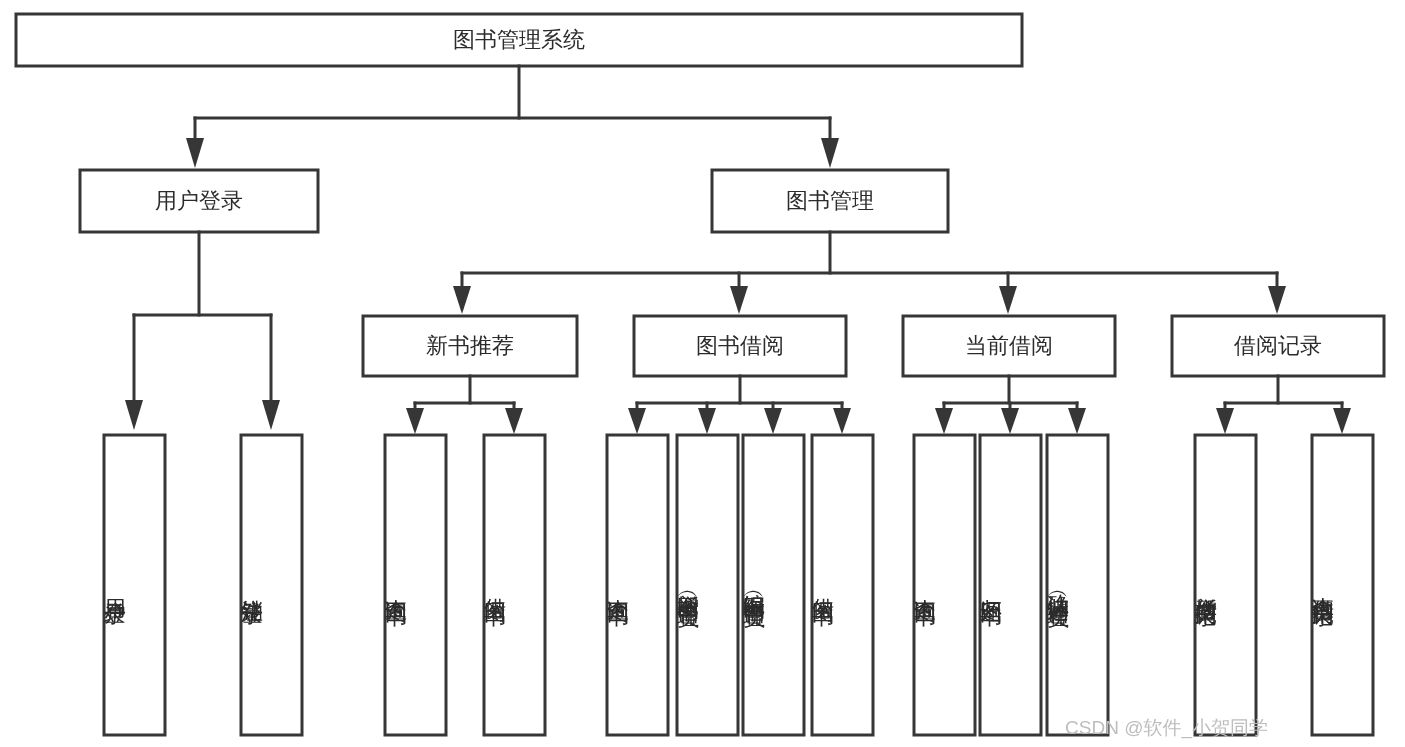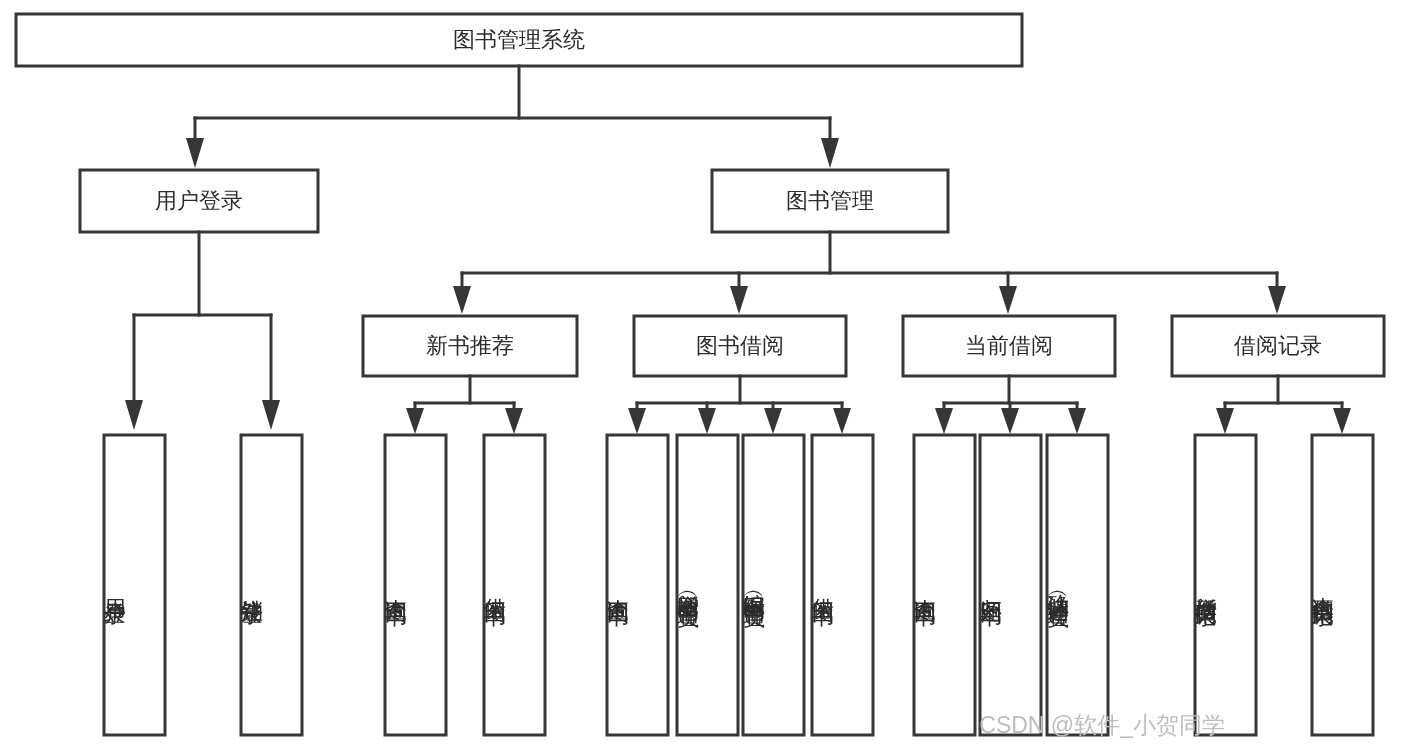--- a/index.html
+++ b/index.html
@@ -12,20 +12,21 @@
     height: 747px;
     font-family: "Liberation Sans", "DejaVu Sans", sans-serif;
     overflow: hidden;
     position: relative;
   }
   #diagram-root {
     position: relative;
     width: 1241px;
     height: 747px;
     background: #ffffff;
+    padding-left: 43px;
   }
   svg.diagram-canvas {
     position: absolute;
     left: 0;
     top: 0;
     width: 1405px;
     height: 747px;
   }
   .node-box {
     fill: #ffffff;
@@ -62,21 +63,21 @@
     align-items: flex-end;
     justify-content: center;
     white-space: nowrap;
     pointer-events: none;
   }
   .watermark {
     position: absolute;
     right: 16px;
     bottom: 6px;
     font-family: "Liberation Sans", "DejaVu Sans", sans-serif;
-    font-size: 23px;
+    font-size: 19px;
     color: #bdbdbd;
     white-space: nowrap;
     pointer-events: none;
   }
 </style>
 </head>
 <body>
 
 <div id="diagram-root">
 

